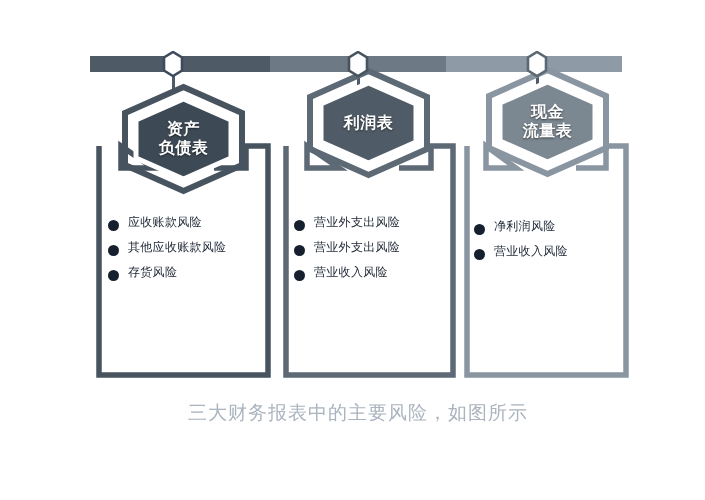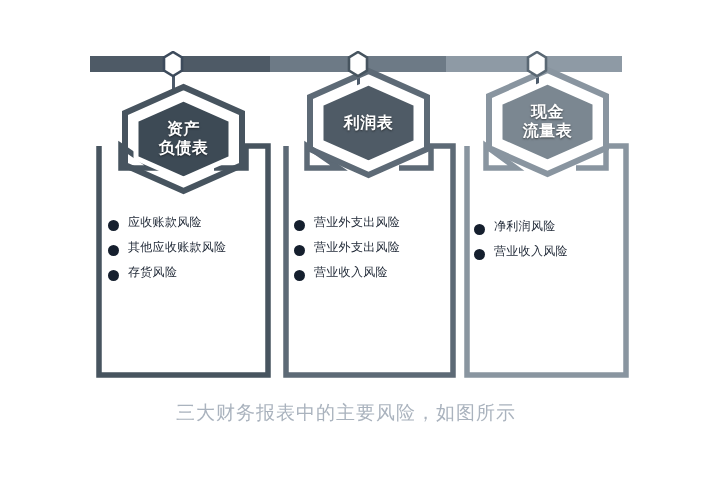--- a/index.html
+++ b/index.html
@@ -55,21 +55,21 @@
   .dot{flex:0 0 auto;width:11px;height:11px;border-radius:50%;
        background:#151f2e;margin-top:5px;margin-right:9px;}
   .li-text{
     font-size:12px;line-height:1.32;color:#1d2634;
     font-family:"Liberation Serif","DejaVu Serif",serif;
     letter-spacing:.3px;
   }
 
   
   .caption{
-    position:absolute;left:4px;top:400px;width:684px;text-align:center;
+    position:absolute;left:16px;top:400px;width:684px;text-align:center;
     font-family:"Liberation Sans","DejaVu Sans",sans-serif;
     font-size:19px;color:#aab3be;letter-spacing:1px;
   }
 </style>
 </head>
 <body>
 
 <div id="stage">
 
   <div class="rail">

